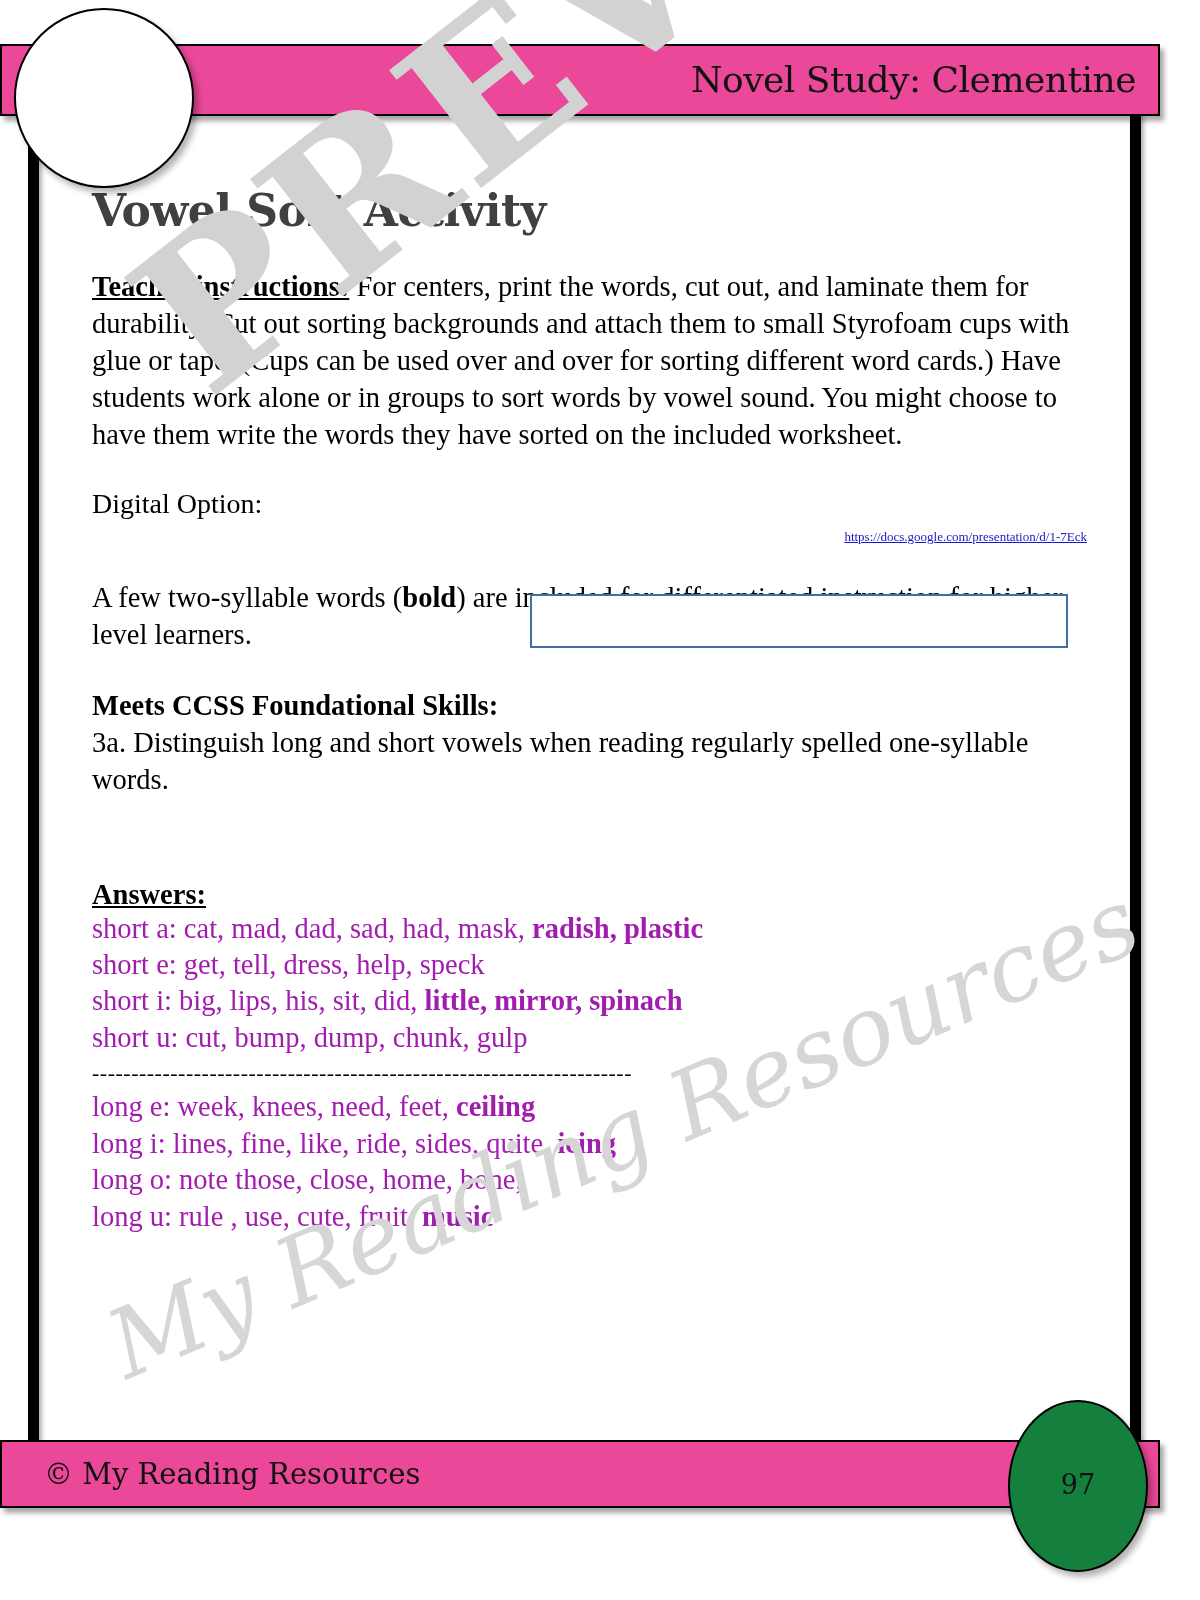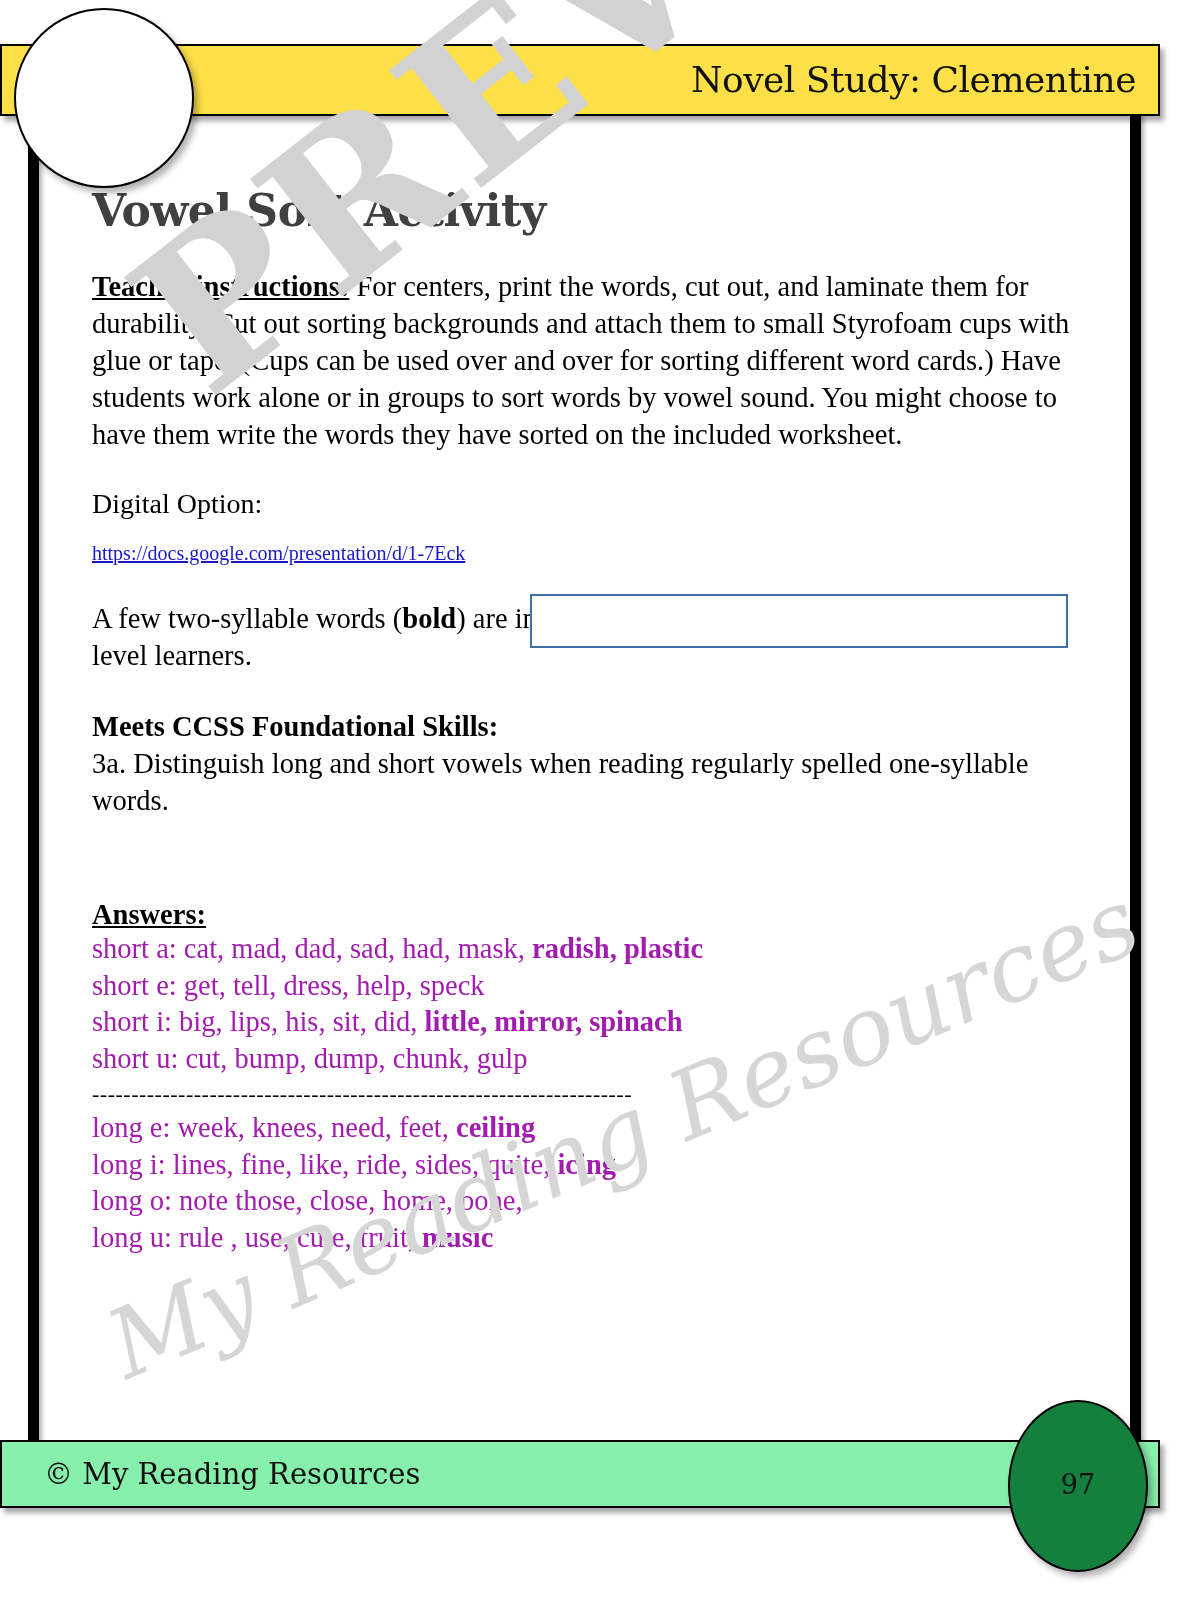--- a/index.html
+++ b/index.html
@@ -8,21 +8,21 @@
     background:#ffffff;
     font-family:"Liberation Serif", serif;
     overflow:hidden;
     position:relative;
   }
   #page{position:absolute;inset:0;}
 
   
   .header-bar{
     position:absolute;left:0;top:44px;width:1160px;height:72px;
-    background:#fde047;
+    background:#ec4899;
     border:2px solid #000;
     box-shadow:4px 5px 5px rgba(0,0,0,0.35);
     box-sizing:border-box;
     z-index:5;
   }
   .header-title{
     position:absolute;right:22px;top:50%;transform:translateY(-50%);
     font-family:"DejaVu Serif", serif;
     font-size:36px;line-height:1;
     color:#111;
@@ -47,21 +47,21 @@
     position:absolute;left:14px;top:8px;width:176px;height:176px;
     border-radius:50%;
     background:#ffffff;border:2px solid #000;
     box-shadow:4px 5px 6px rgba(0,0,0,0.30);
     z-index:9;
   }
 
   
   .footer-bar{
     position:absolute;left:0;top:1440px;width:1160px;height:68px;
-    background:#86efac;border:2px solid #000;
+    background:#ec4899;border:2px solid #000;
     box-shadow:4px 5px 5px rgba(0,0,0,0.35);
     box-sizing:border-box;z-index:5;padding-left:26px;
   }
   .footer-text{
     position:absolute;left:42px;top:50%;transform:translateY(-50%);
     font-family:"DejaVu Serif", serif;
     font-size:29px;color:#111;white-space:nowrap;
   }
   .page-oval{
     position:absolute;left:1008px;top:1400px;width:136px;height:168px;
@@ -92,26 +92,27 @@
     font-family:"Liberation Serif", serif;
   }
   .lead-label{font-weight:bold;text-decoration:underline;}
   .spacer-md{height:34px;}
   .spacer-lg{height:80px;}
 
   .digital-head{
     font-size:28px;line-height:1.2;color:#000;margin:0;
   }
   .url-line{
-    font-size:20px;line-height:1.25;
+    font-size:13px;line-height:1.25;
     color:#1818c8;text-decoration:underline;
-    margin-top:20px;
+    margin-top:8px;
     white-space:nowrap;
     position:relative;
     font-family:"Liberation Serif", serif;
+    text-align:right;
   }
   .blue-box{
     position:absolute;left:530px;top:594px;width:538px;height:54px;
     background:#ffffff;
     border:2px solid #3f6fa8;
     box-sizing:border-box;
     z-index:8;
   }
 
   .ccss-head{font-weight:bold;}

